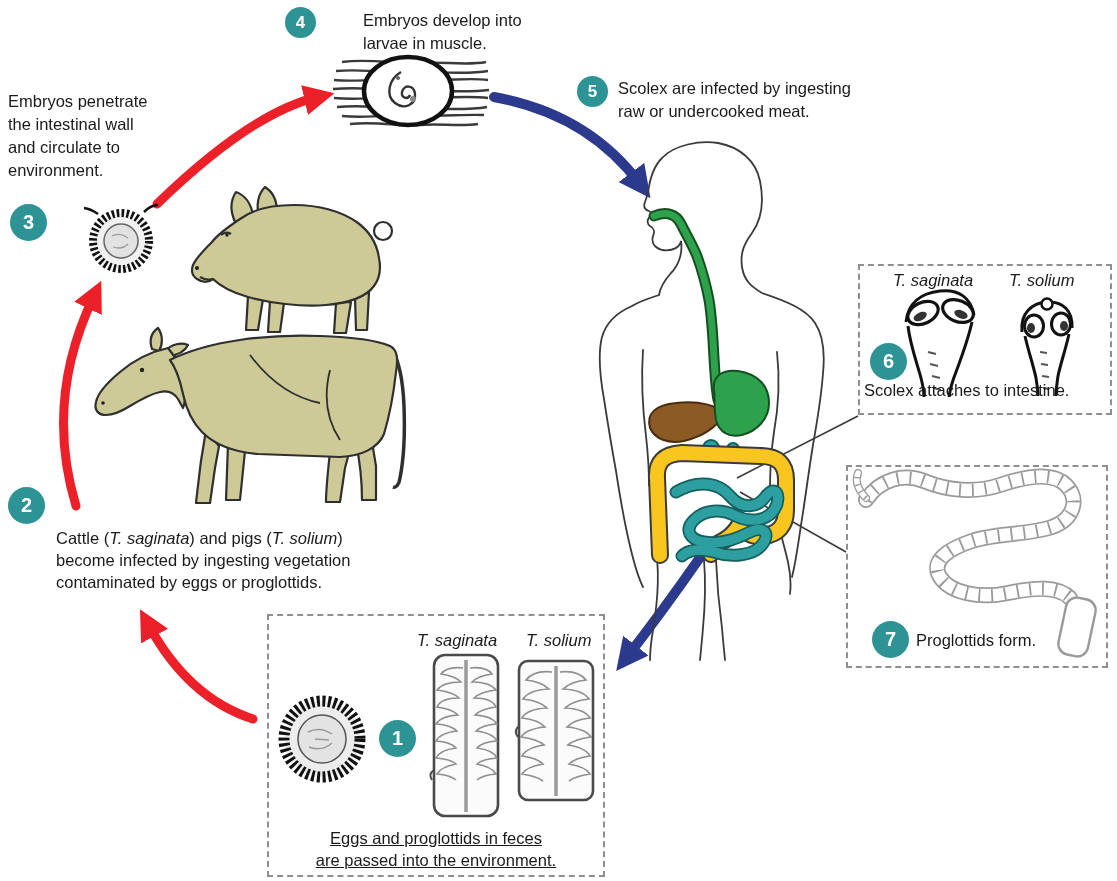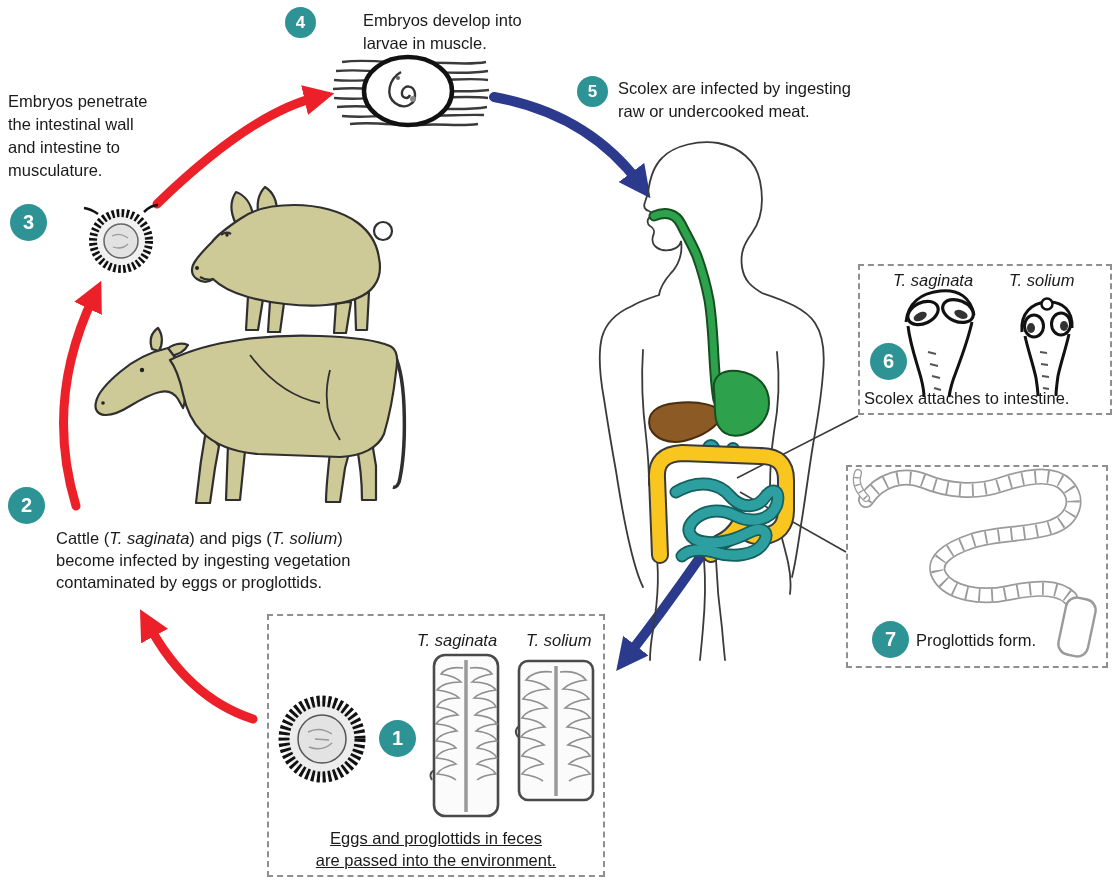--- a/index.html
+++ b/index.html
@@ -208,22 +208,22 @@
 
   <div class="badge" style="left:577px; top:76px;">5</div>
   <div class="txt" style="left:618px; top:77px;">
     <div>Scolex are infected by ingesting</div>
     <div>raw or undercooked meat.</div>
   </div>
 
   <div class="txt" style="left:8px; top:90px;">
     <div>Embryos penetrate</div>
     <div>the intestinal wall</div>
-    <div>and intestine to</div>
-    <div>musculature.</div>
+    <div>and circulate to</div>
+    <div>environment.</div>
   </div>
   <div class="badge lg" style="left:10px; top:204px;">3</div>
 
   <div class="badge lg" style="left:8px; top:487px;">2</div>
   <div class="txt" style="left:8px; top:527px; line-height:22px;margin-left:48px;">
     <div><span>Cattle (</span><span class="it">T. saginata</span><span>) and pigs (</span><span class="it">T. solium</span><span>)</span></div>
     <div>become infected by ingesting vegetation</div>
     <div>contaminated by eggs or proglottids.</div>
   </div>
 
@@ -231,18 +231,18 @@
   <div class="lbl" style="left:526px; top:631px;">T. solium</div>
   <div class="badge lg" style="left:379px; top:720px;">1</div>
   <div class="cap center" style="left:267px; top:827px; width:338px;text-decoration:underline;">
     <div>Eggs and proglottids in feces</div>
     <div>are passed into the environment.</div>
   </div>
 
   <div class="lbl" style="left:893px; top:271px;">T. saginata</div>
   <div class="lbl" style="left:1009px; top:271px;">T. solium</div>
   <div class="badge lg" style="left:870px; top:343px;">6</div>
-  <div class="cap" style="left:864px; top:387px;">Scolex attaches to intestine.</div>
+  <div class="cap" style="left:864px; top:379px;">Scolex attaches to intestine.</div>
 
   <div class="badge lg" style="left:872px; top:621px;">7</div>
   <div class="cap" style="left:916px; top:629px;">Proglottids form.</div>
 
 </div>
 
 </body></html>

